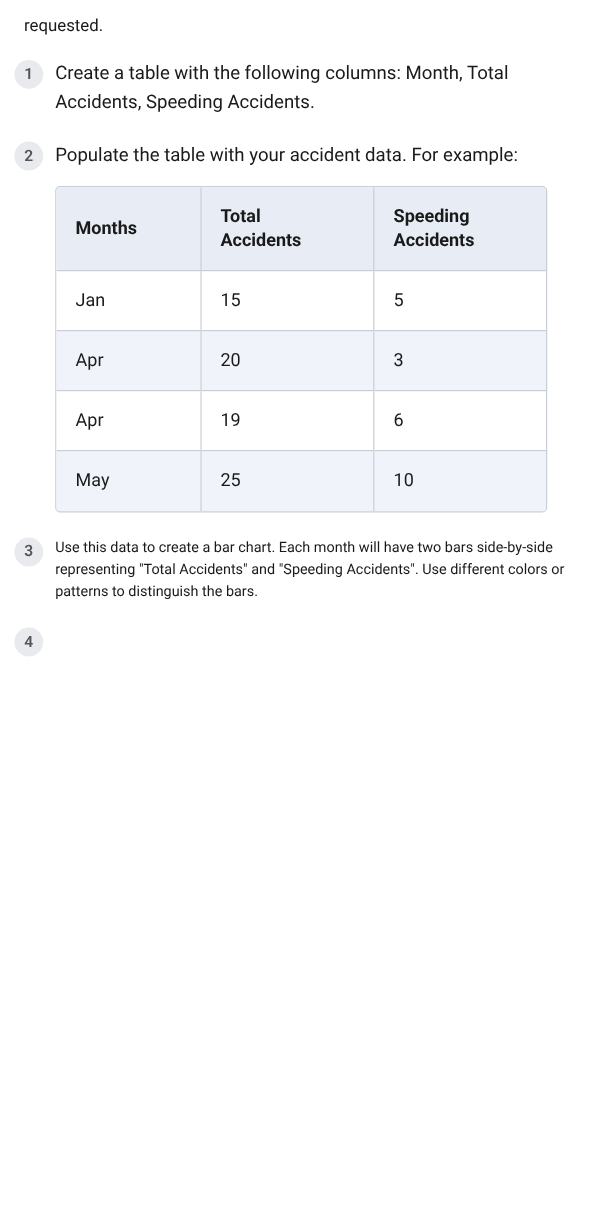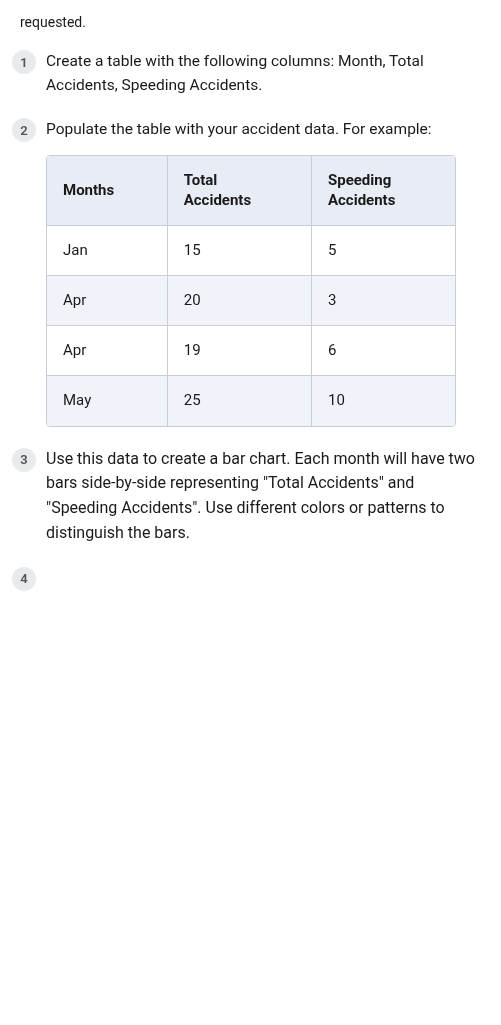--- a/index.html
+++ b/index.html
@@ -123,21 +123,21 @@
       border-right: 1.5px solid #c8cdd6;
       vertical-align: middle;
       margin-top: 24px;
     }
 
     tbody td:last-child {
       border-right: none;
     }
 
     .bottom-truncated {
-      font-size: 16px;
+      font-size: 12px;
       line-height: 1.55;
       color: #1a1a1a;
     }
   </style>
 </head>
 <body>
 
 <div class="page-container">
 
   <div class="top-truncated">

